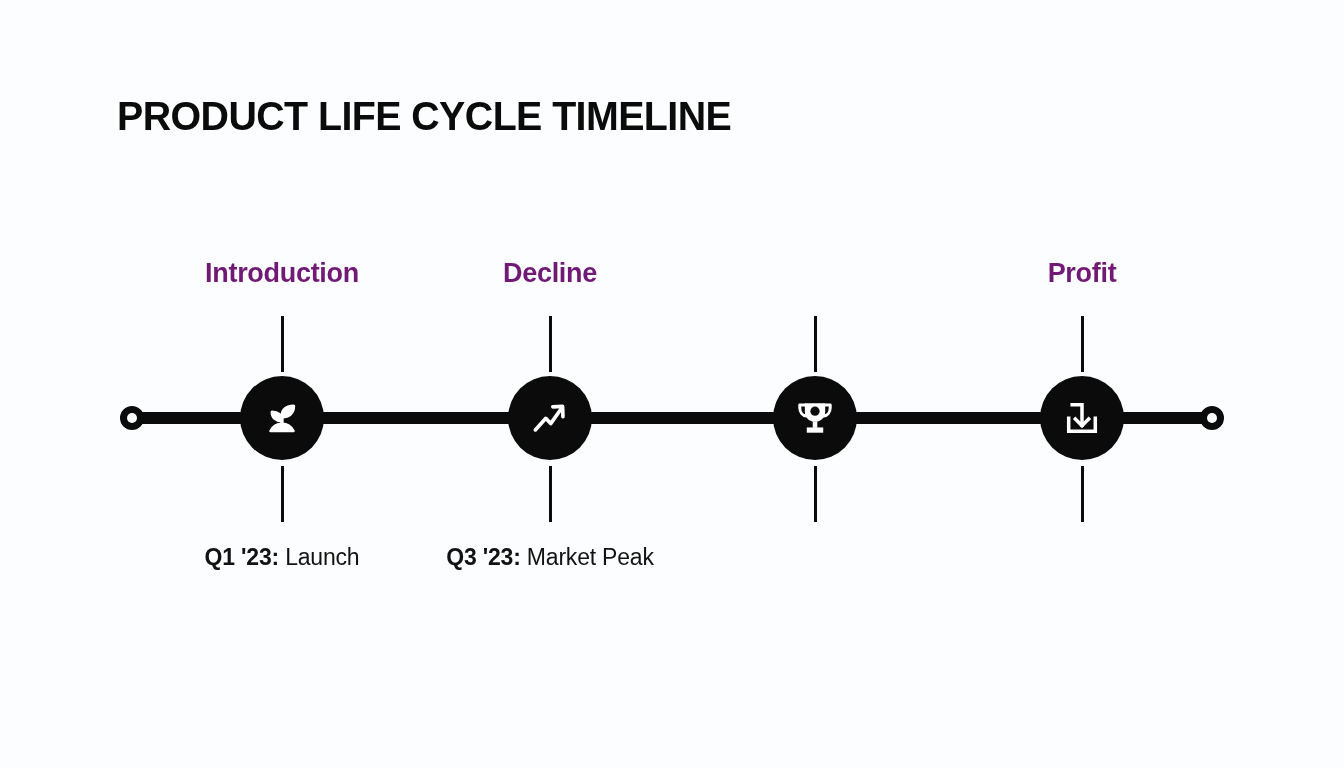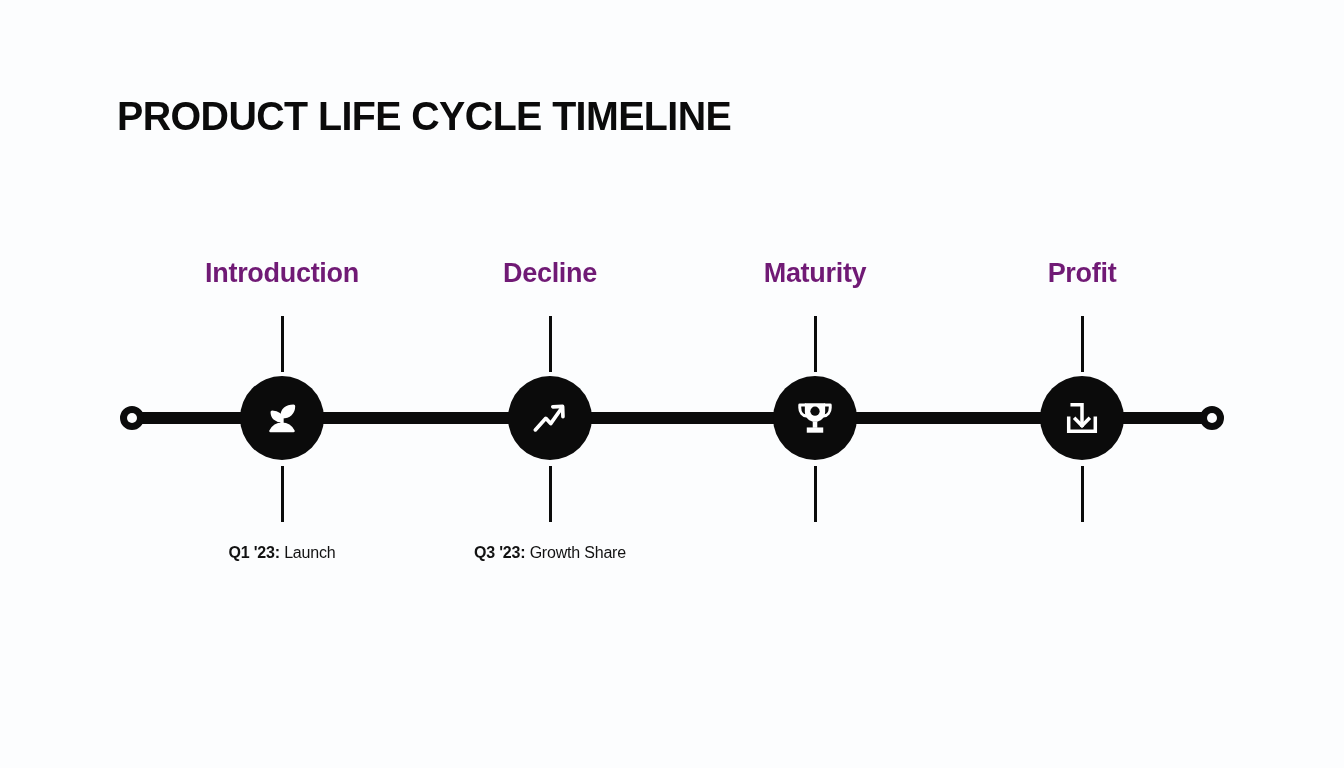--- a/index.html
+++ b/index.html
@@ -121,21 +121,21 @@
     height: 42px;
     display: block;
   }
 
   .caption {
     position: absolute;
     top: 526px;
     left: 0;
     width: 300px;
     text-align: center;
-    font-size: 16px;
+    font-size: 23px;
     color: #121212;
     white-space: nowrap;
     letter-spacing: -0.2px;
   }
   .caption .caption-date {
     font-weight: bold;
   }
 </style>
 </head>
 <body>
@@ -171,26 +171,25 @@
     <div class="connector connector-top"></div>
     <div class="milestone-node">
       <svg viewBox="0 0 24 24" fill="none" stroke="#ffffff" stroke-width="2.1" stroke-linecap="round" stroke-linejoin="round">
         <path d="M3.6 18.8 L9.6 12.2 L12.4 15.2 L18.6 6.4"></path>
         <path d="M13.6 5.6 L19.2 5.4 L19.4 11.2"></path>
       </svg>
     </div>
     <div class="connector connector-bottom"></div>
     <div class="caption">
       <span class="caption-date">Q3 '23: </span>
-      <span>Growth Share</span>
+      <span>Market Peak</span>
     </div>
   </div>
 
   <div class="milestone" style="left:815px">
-    <div class="stage-label">Maturity</div>
     <div class="connector connector-top"></div>
     <div class="milestone-node">
       <svg viewBox="0 0 24 24" fill="none">
         <path d="M6.2 3.6 H17.8 V8.4 C17.8 11.7 15.2 14.2 12 14.2 C8.8 14.2 6.2 11.7 6.2 8.4 Z" fill="#ffffff"></path>
         <circle cx="12" cy="8.1" r="2.65" fill="#0b0b0b"></circle>
         <path d="M6.3 4.6 H3.3 V6.1 C3.3 8.8 4.9 10.6 7.2 10.9" stroke="#ffffff" stroke-width="1.7" fill="none" stroke-linecap="round" stroke-linejoin="round"></path>
         <path d="M17.7 4.6 H20.7 V6.1 C20.7 8.8 19.1 10.6 16.8 10.9" stroke="#ffffff" stroke-width="1.7" fill="none" stroke-linecap="round" stroke-linejoin="round"></path>
         <rect x="10.7" y="14.0" width="2.6" height="3.6" fill="#ffffff"></rect>
         <rect x="7.3" y="17.4" width="9.4" height="3.0" fill="#ffffff"></rect>
       </svg>

